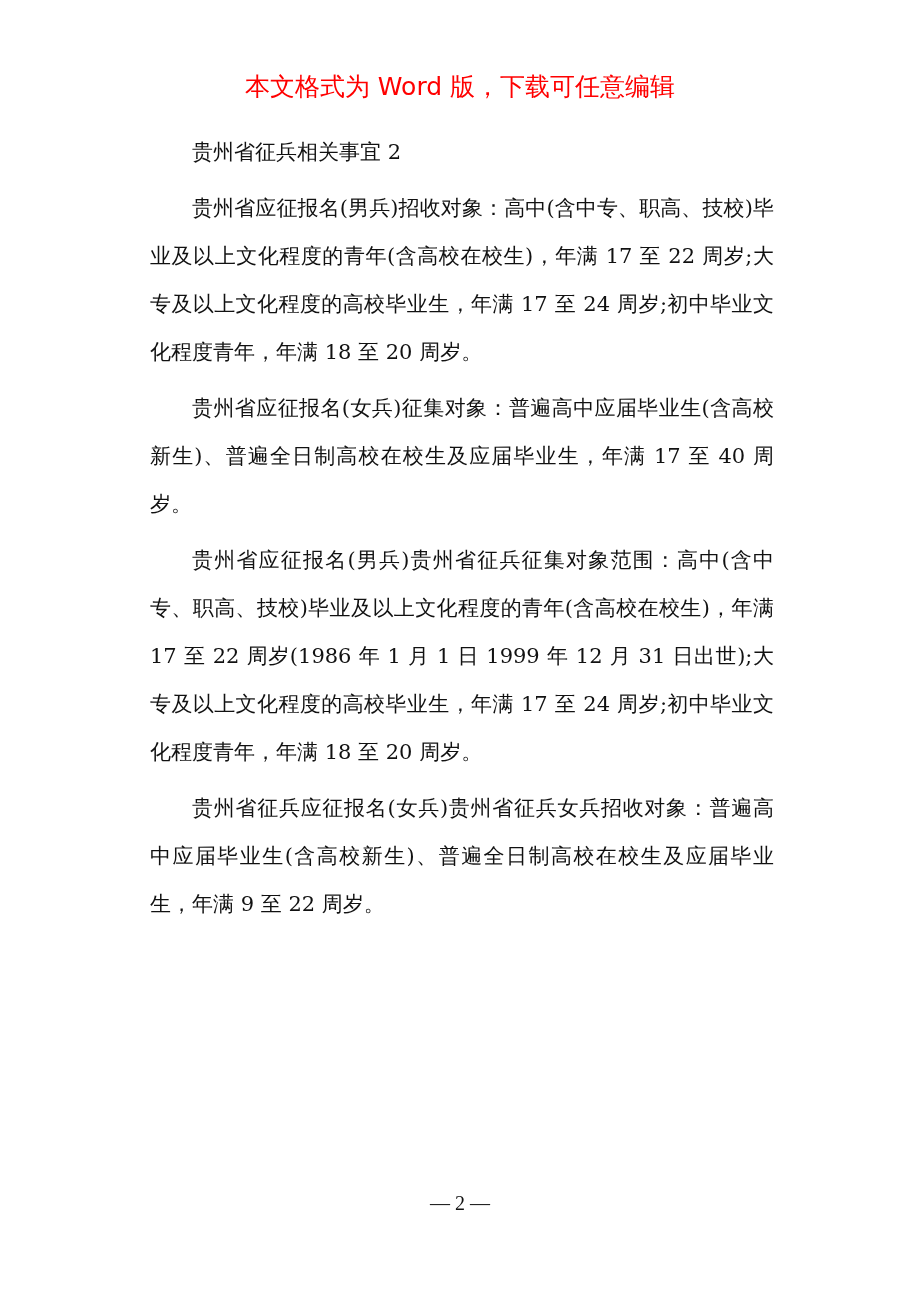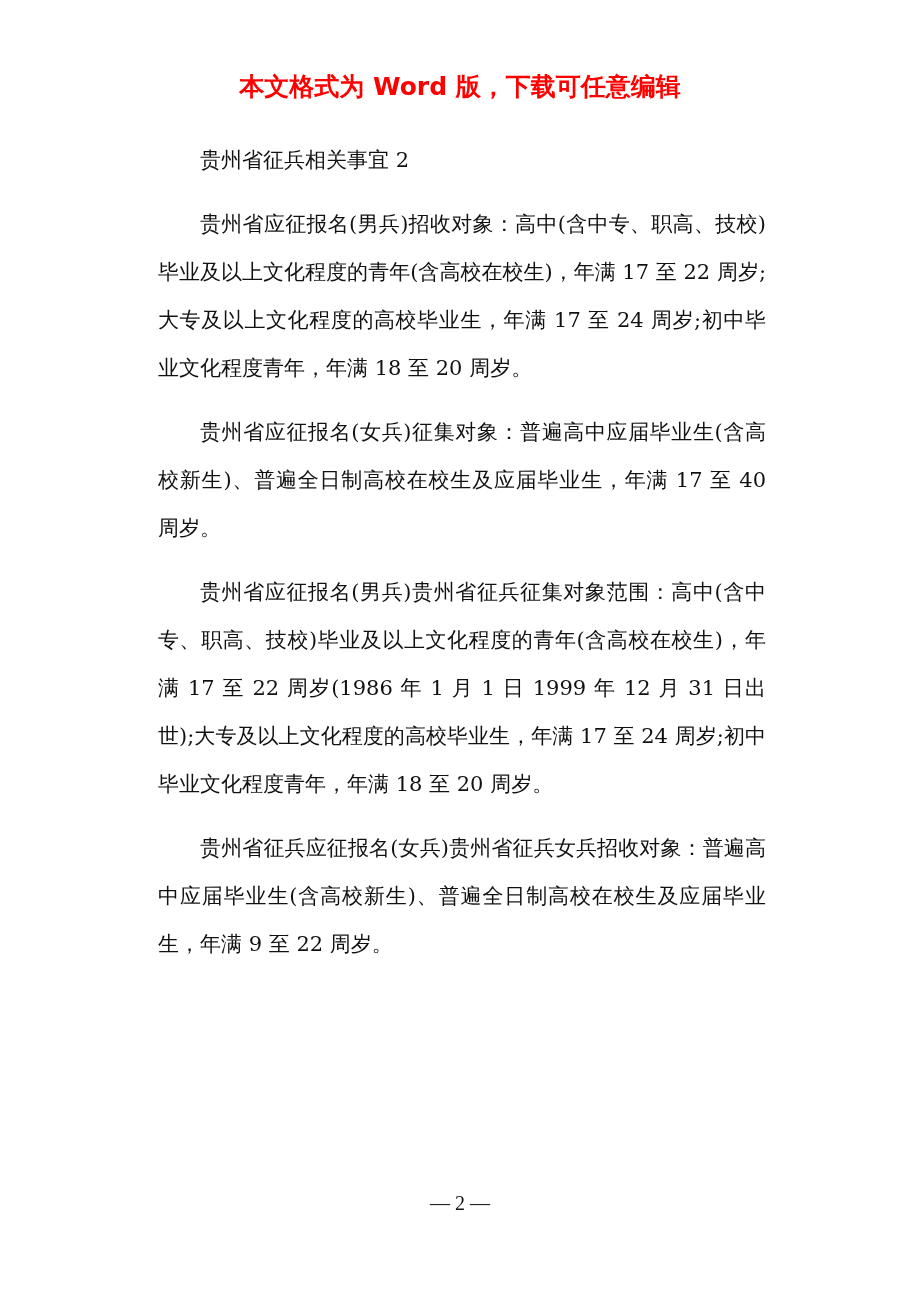--- a/index.html
+++ b/index.html
@@ -20,38 +20,38 @@
       background: #ffffff;
     }
     .banner {
       position: absolute;
       top: 68px;
       left: 0;
       width: 920px;
       text-align: center;
       color: #ff0000;
       font-family: "DejaVu Sans", sans-serif;
-      font-weight: bold;
+      font-weight: normal;
       font-size: 25px;
       line-height: 38px;
       letter-spacing: 0px;
     }
     .body-text {
       position: absolute;
       left: 142px;
       top: 120px;
       width: 640px;
       font-family: "DejaVu Serif", "Liberation Serif", serif;
       font-size: 21px;
       line-height: 48px;
       color: #111111;
       text-align: justify;
     }
     .body-text p {
-      margin: 16px;
+      margin: 8px;
       text-indent: 2em;
     }
     .footer {
       position: absolute;
       top: 1190px;
       left: 0;
       width: 920px;
       text-align: center;
       font-family: "Liberation Serif", serif;
       font-size: 20px;

